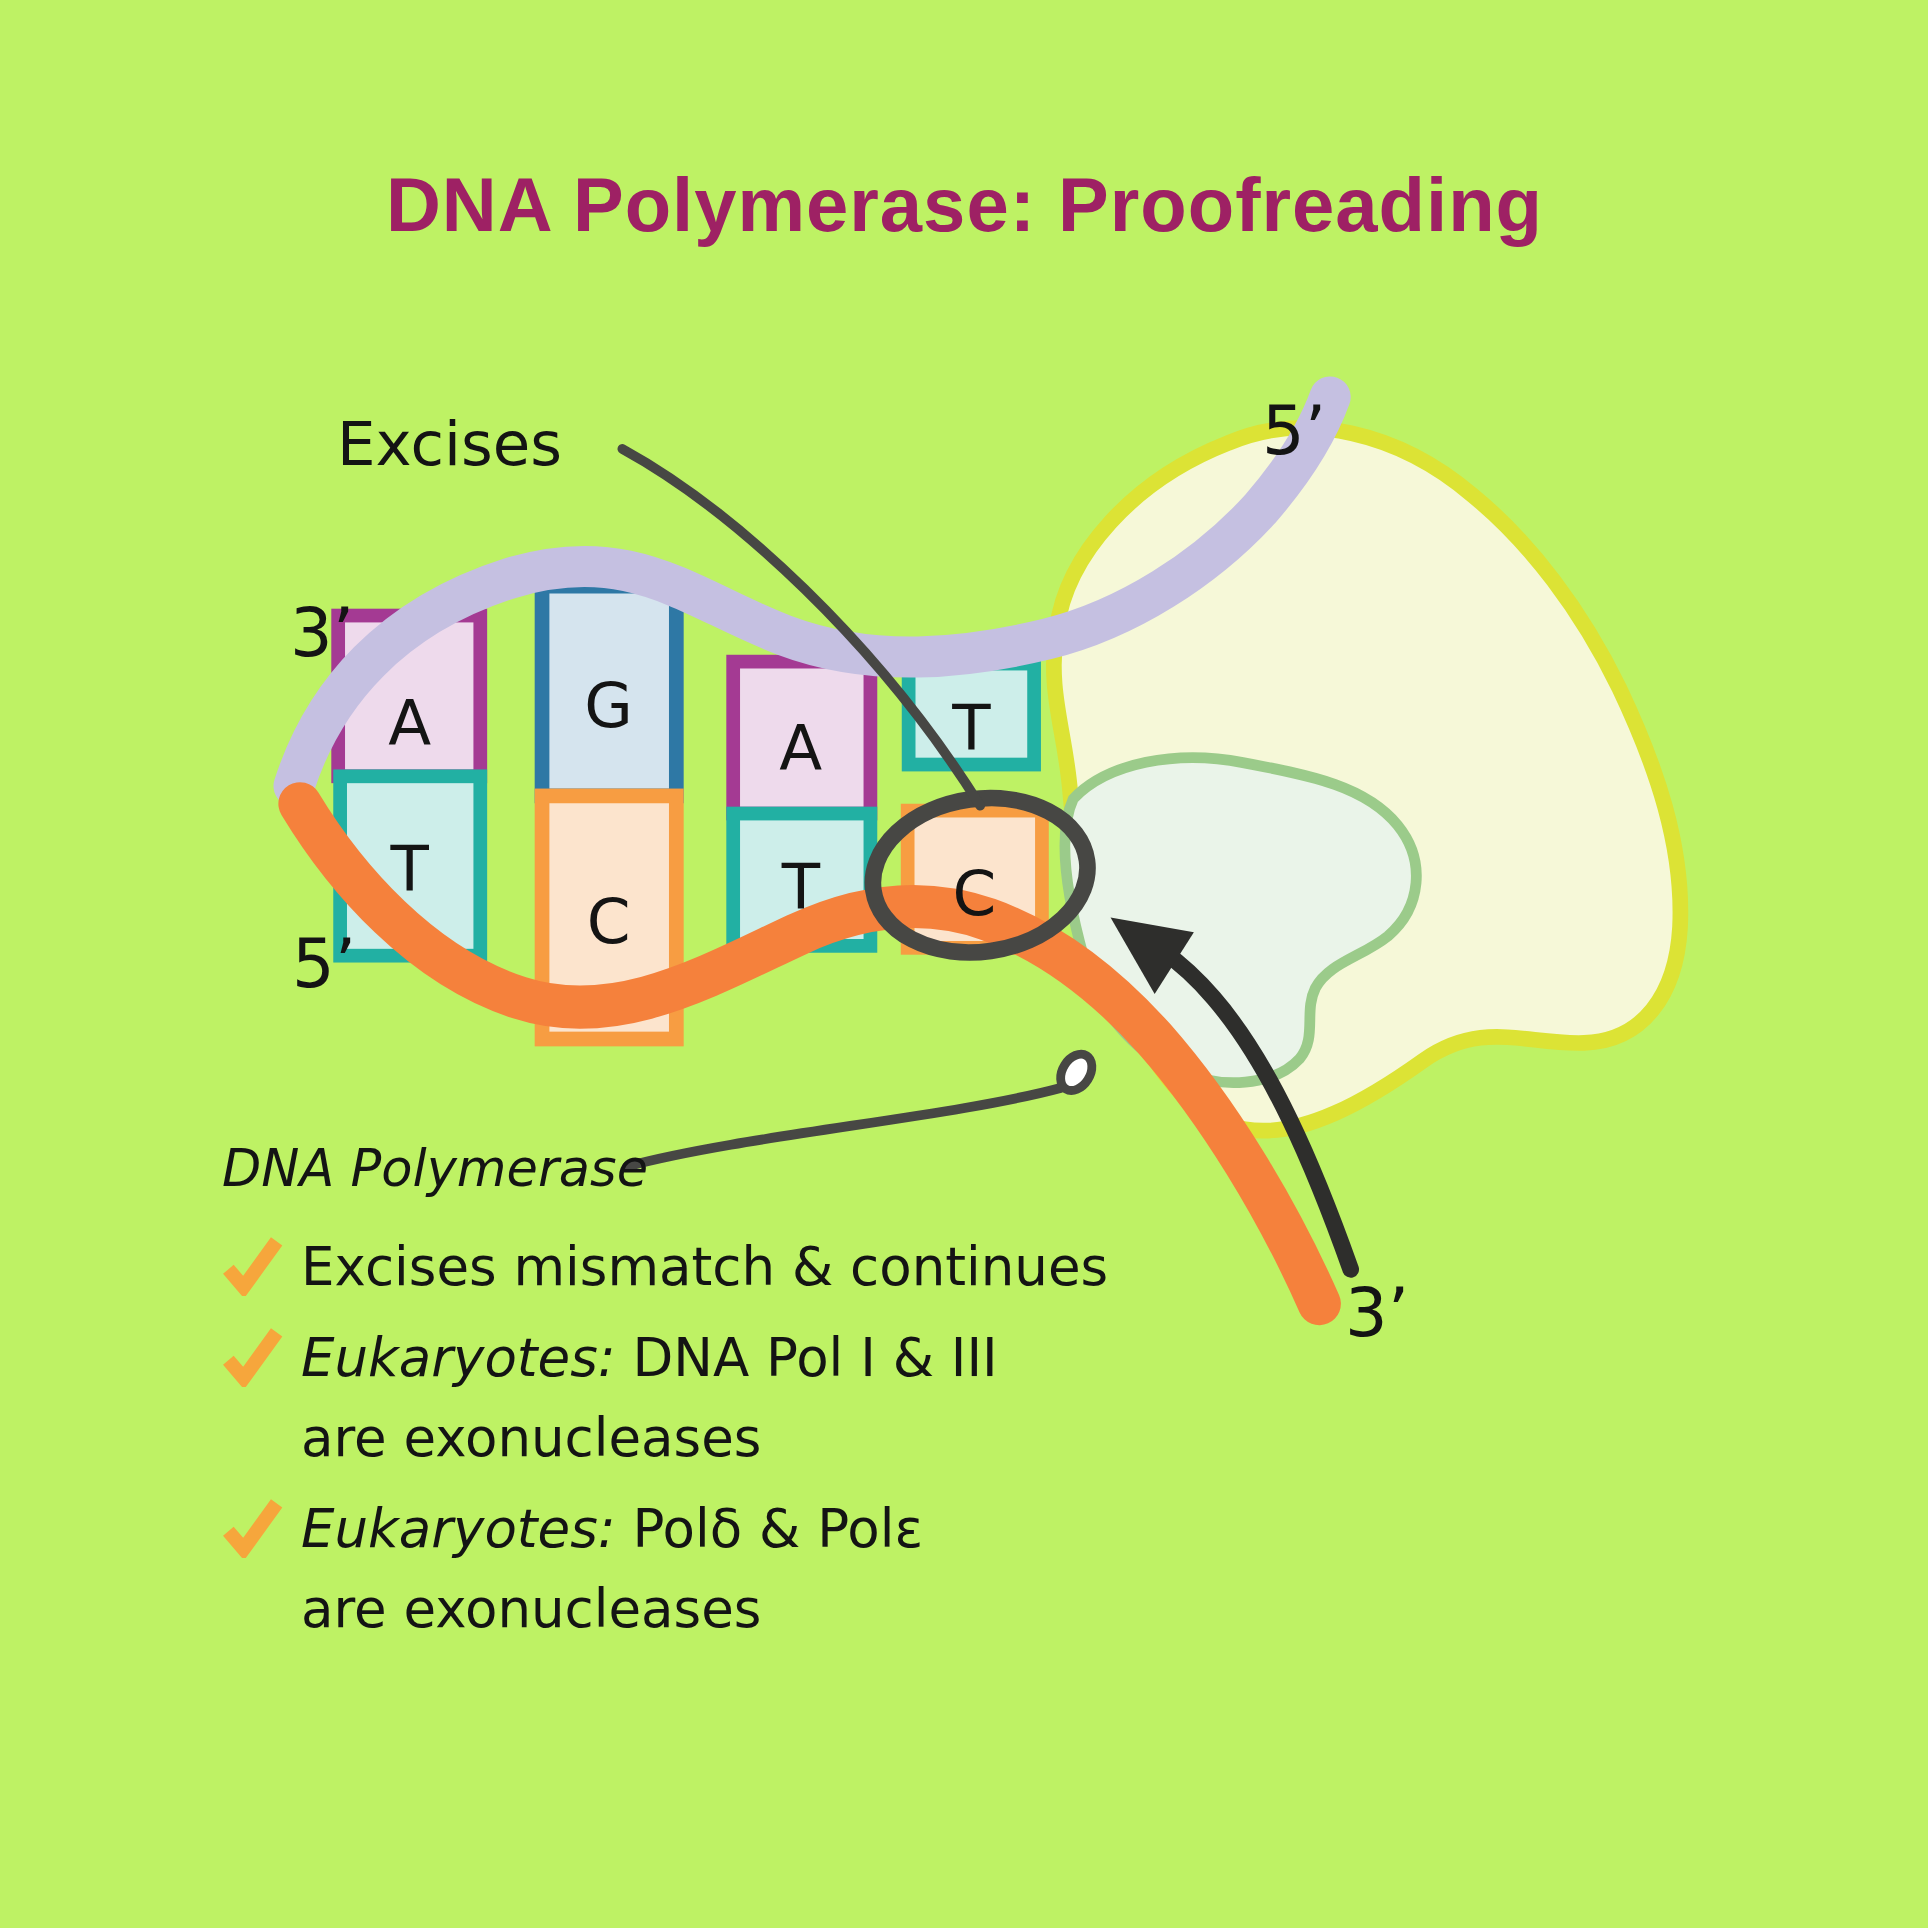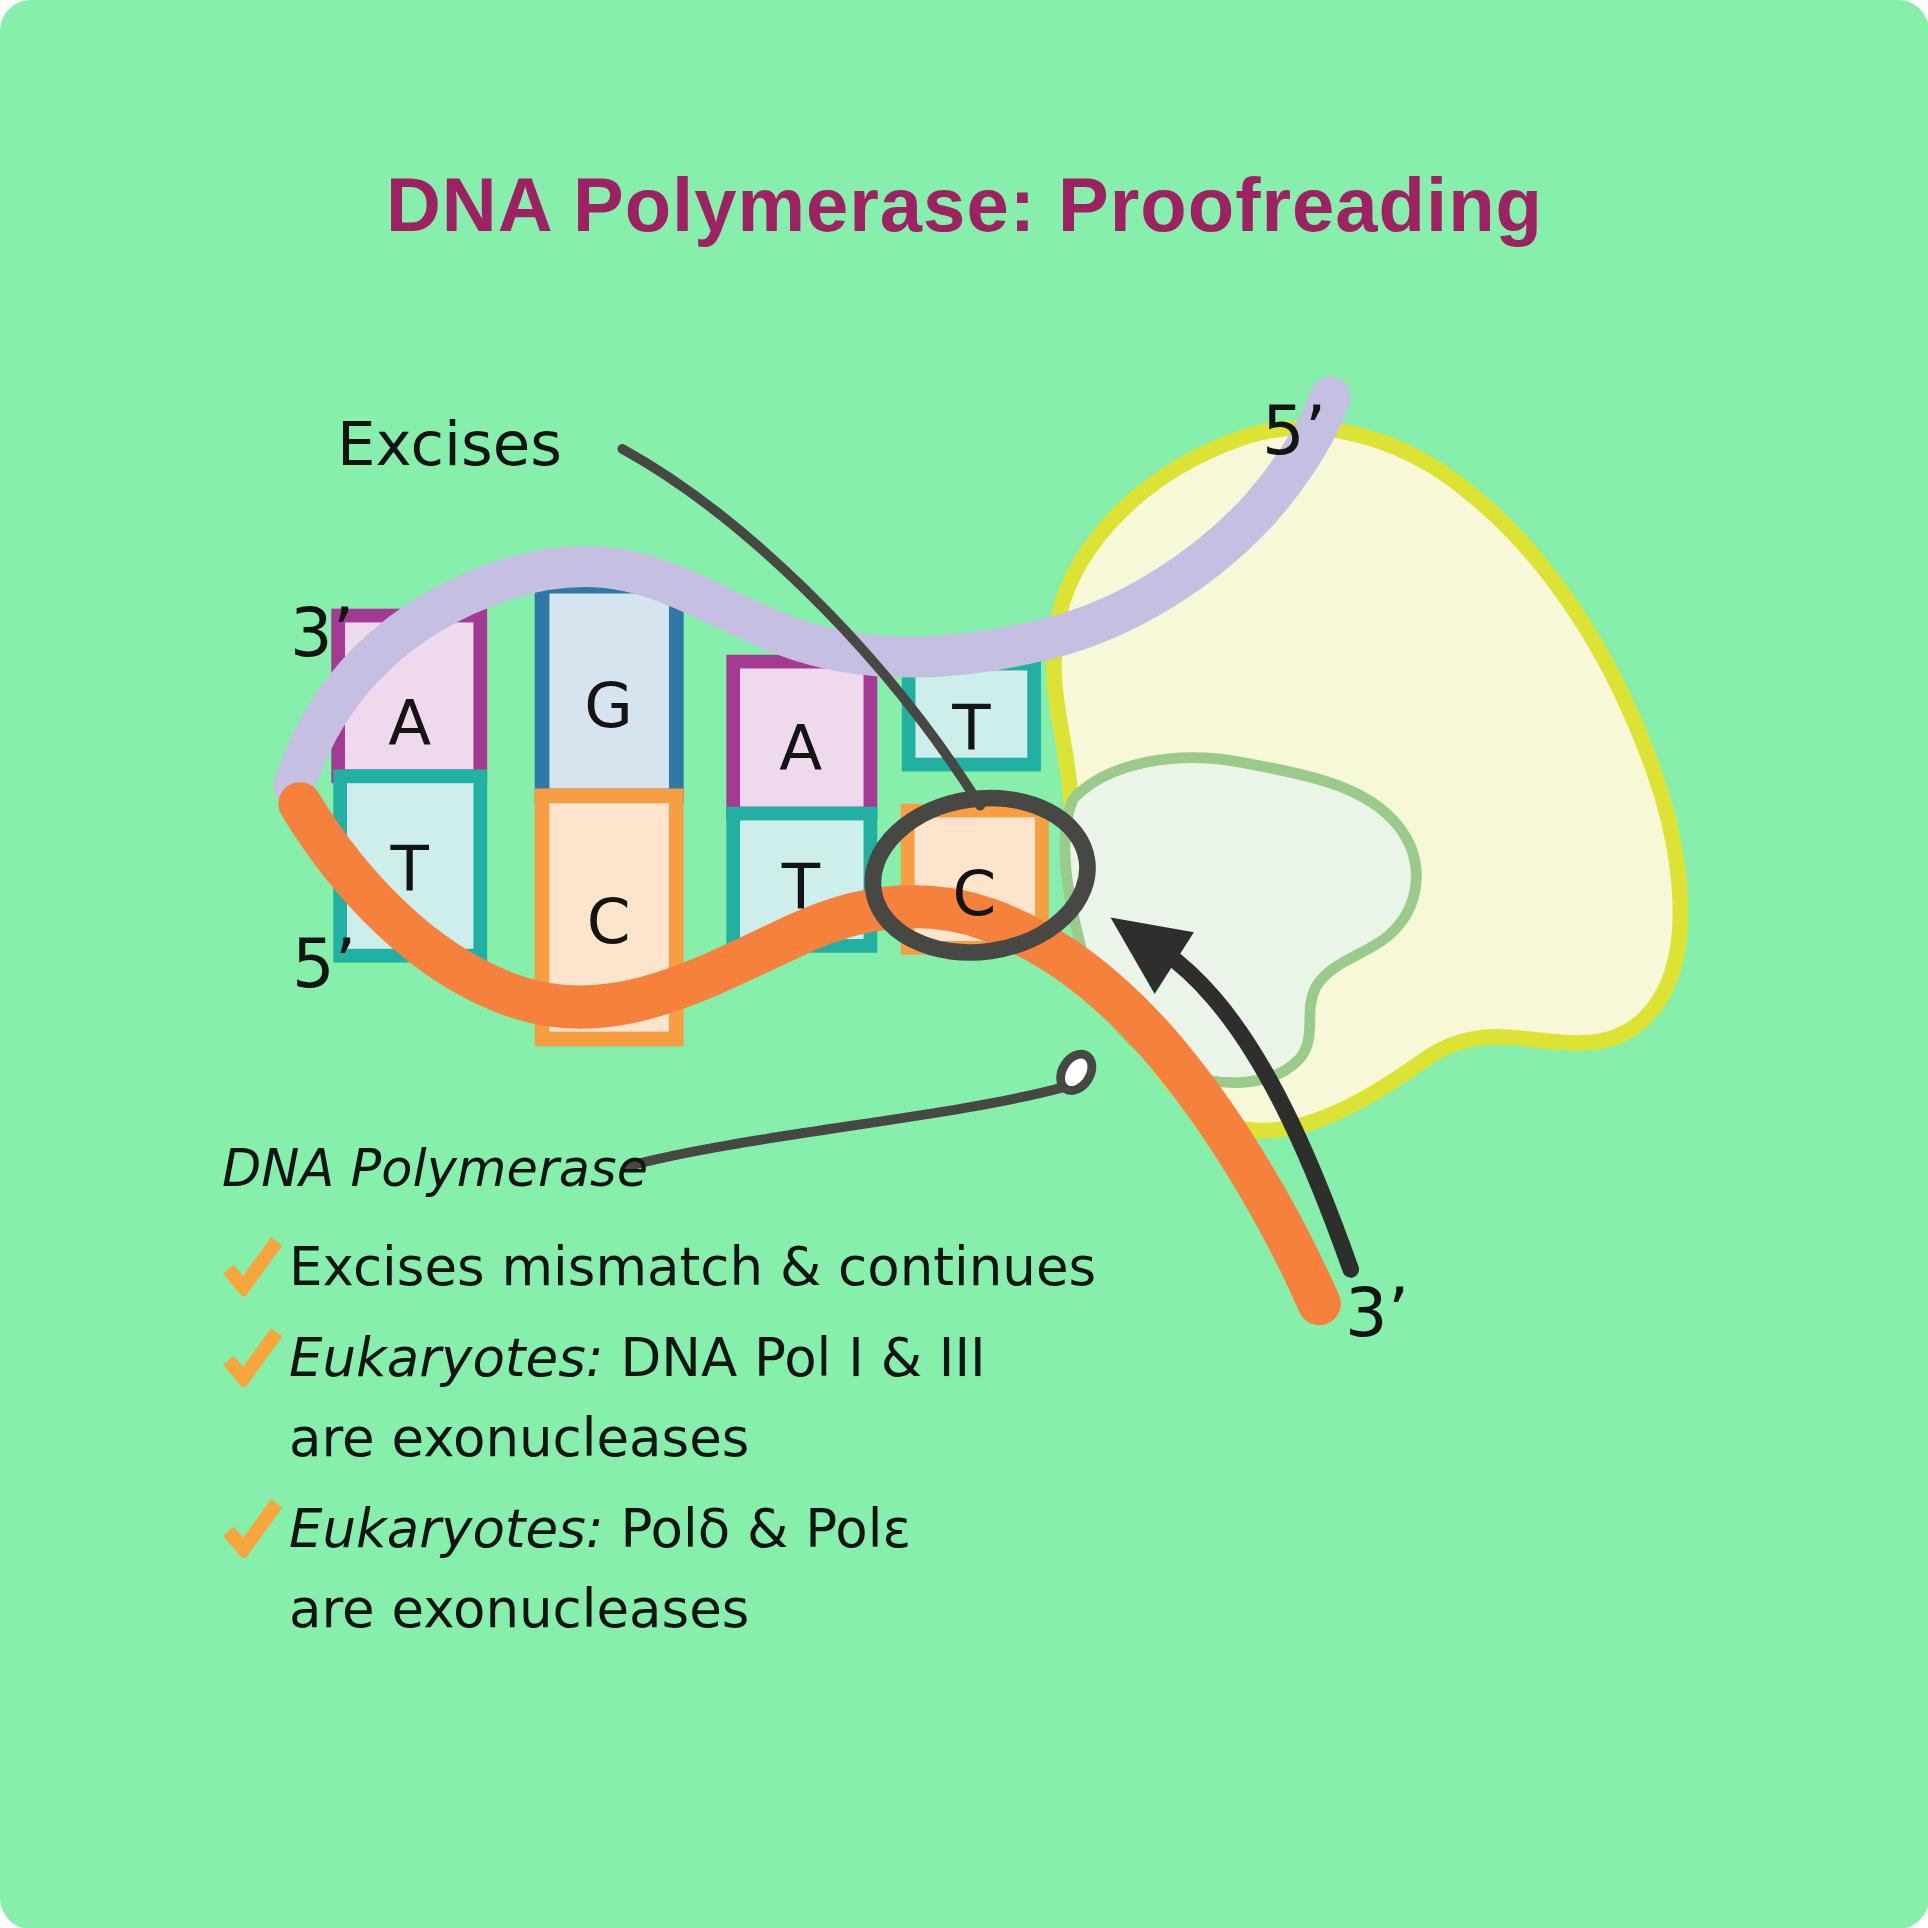--- a/index.html
+++ b/index.html
@@ -1,18 +1,18 @@
 <!DOCTYPE html>
 <html><head>
 <meta charset="utf-8">
 <style>
   html,body { margin:0; padding:0; background:#ffffff; }
   .canvas {
-    position:relative; width:1929px; height:1929px; background:#86efac;
-    font-family:"DejaVu Sans", sans-serif; overflow:hidden; color:#141414;border-radius:31px;
+    position:relative; width:1929px; height:1929px; background:#bef264;
+    font-family:"DejaVu Sans", sans-serif; overflow:hidden; color:#141414;
   }
   .title {
     position:absolute; left:0; right:0; top:161px; text-align:center;
     font-family:"Liberation Sans", sans-serif; font-weight:bold;
     font-size:76px; letter-spacing:1px; color:#9e2164;
   }
   svg.diagram { position:absolute; left:0; top:0; width:1929px; height:1929px; }
   .lbl { position:absolute; white-space:nowrap; }
   .hand { font-size:61px; }
   .end-lbl { font-size:67px; }
@@ -21,21 +21,21 @@
   .lbl-5-left        { left:292px;  top:925px; }
   .lbl-5-right       { left:1262px; top:392px; }
   .lbl-3-right       { left:1345px; top:1274px; }
   .enzyme-heading {
     position:absolute; left:222px; top:1139px;
     font-size:51px; font-style:italic; white-space:nowrap;
   }
   .notes {
     position:absolute; left:222px; top:1227px; width:980px;
   }
-  .bullet { display:flex; align-items:flex-start; gap:6px; margin-bottom:11.8px; }
+  .bullet { display:flex; align-items:flex-start; gap:18px; margin-bottom:11.8px; }
   .check { width:61px; height:61px; flex:0 0 61px; margin-top:7.8px; }
   .btext { font-size:53px; line-height:1.5; }
   .ital { font-style:italic; }
   .base {
     font-family:"DejaVu Sans", sans-serif; font-size:64px; fill:#141414;
     text-anchor:middle;
   }
 </style>
 </head>
 <body>

